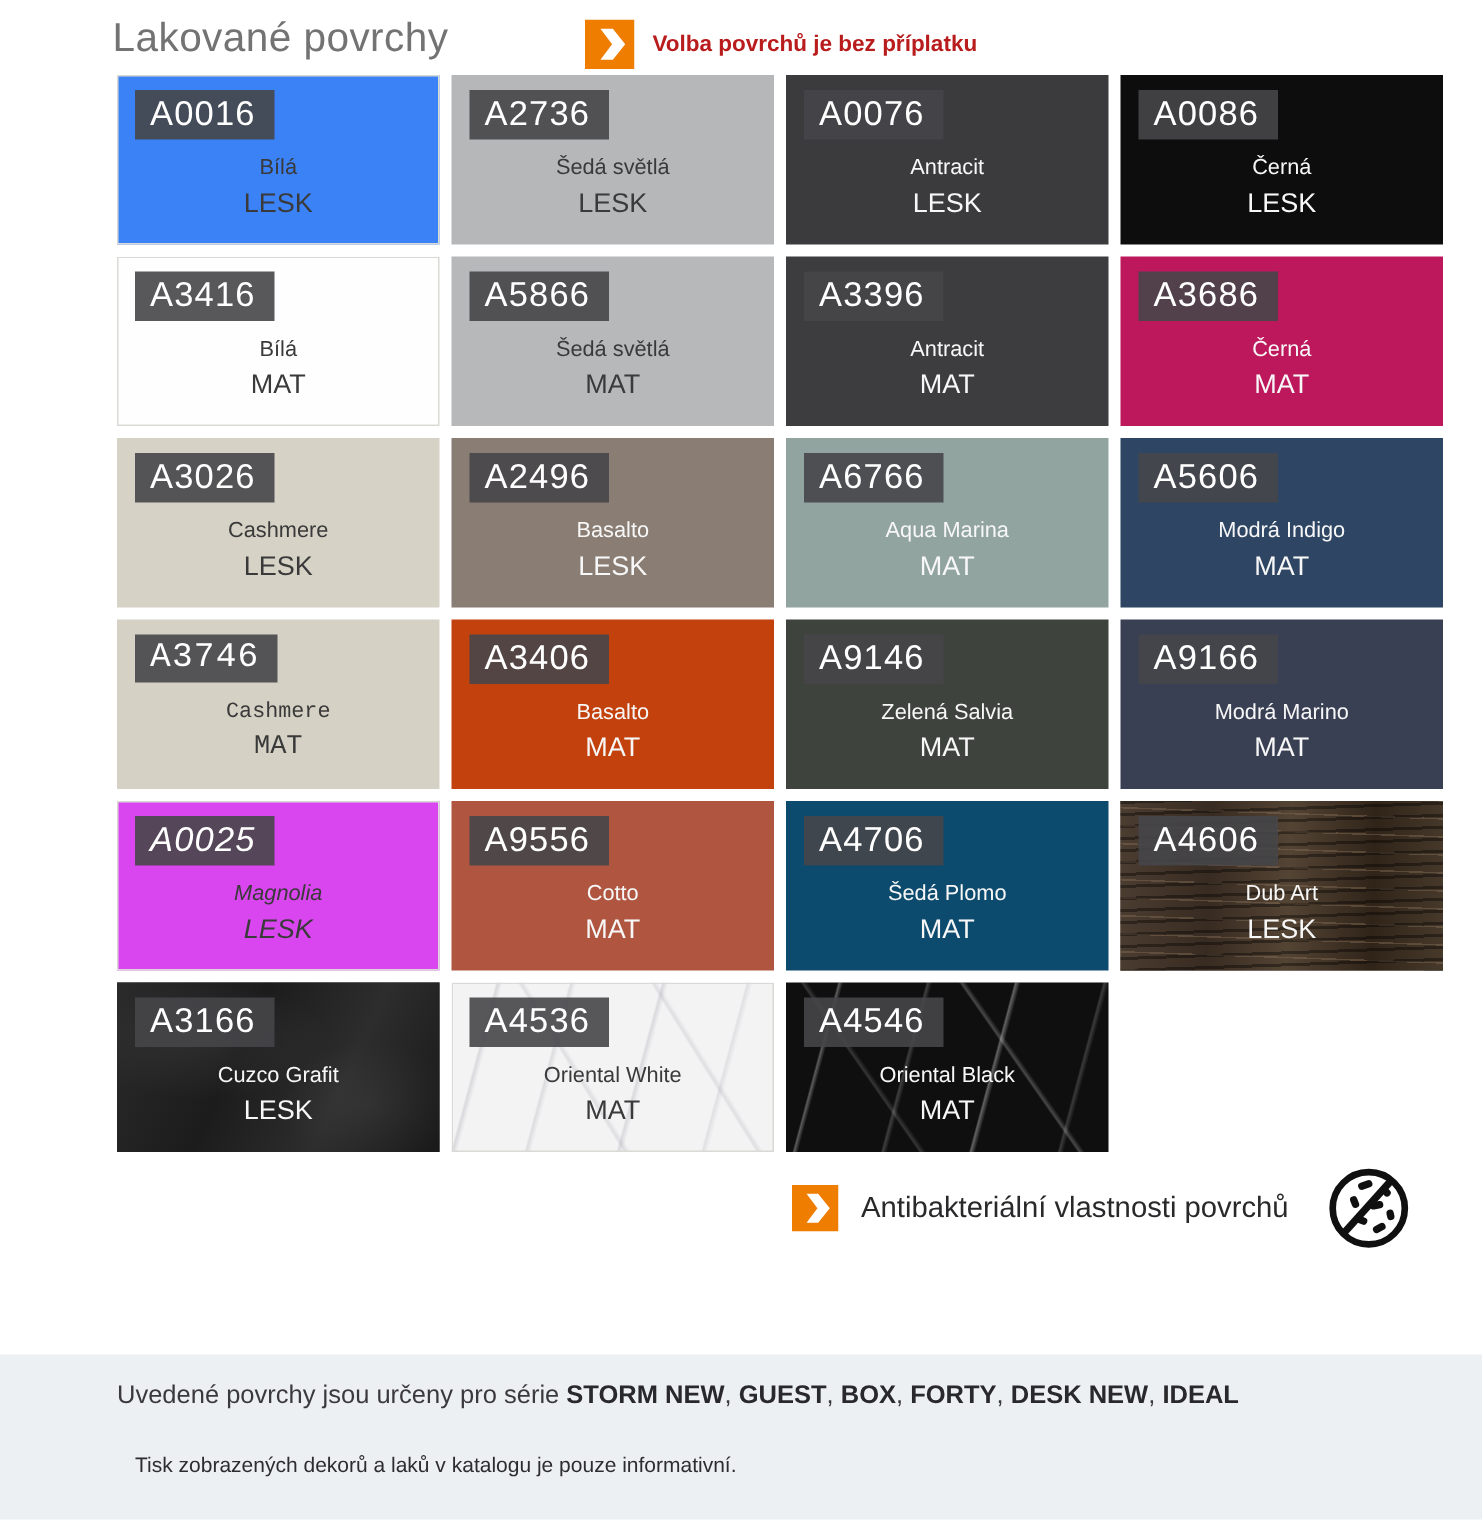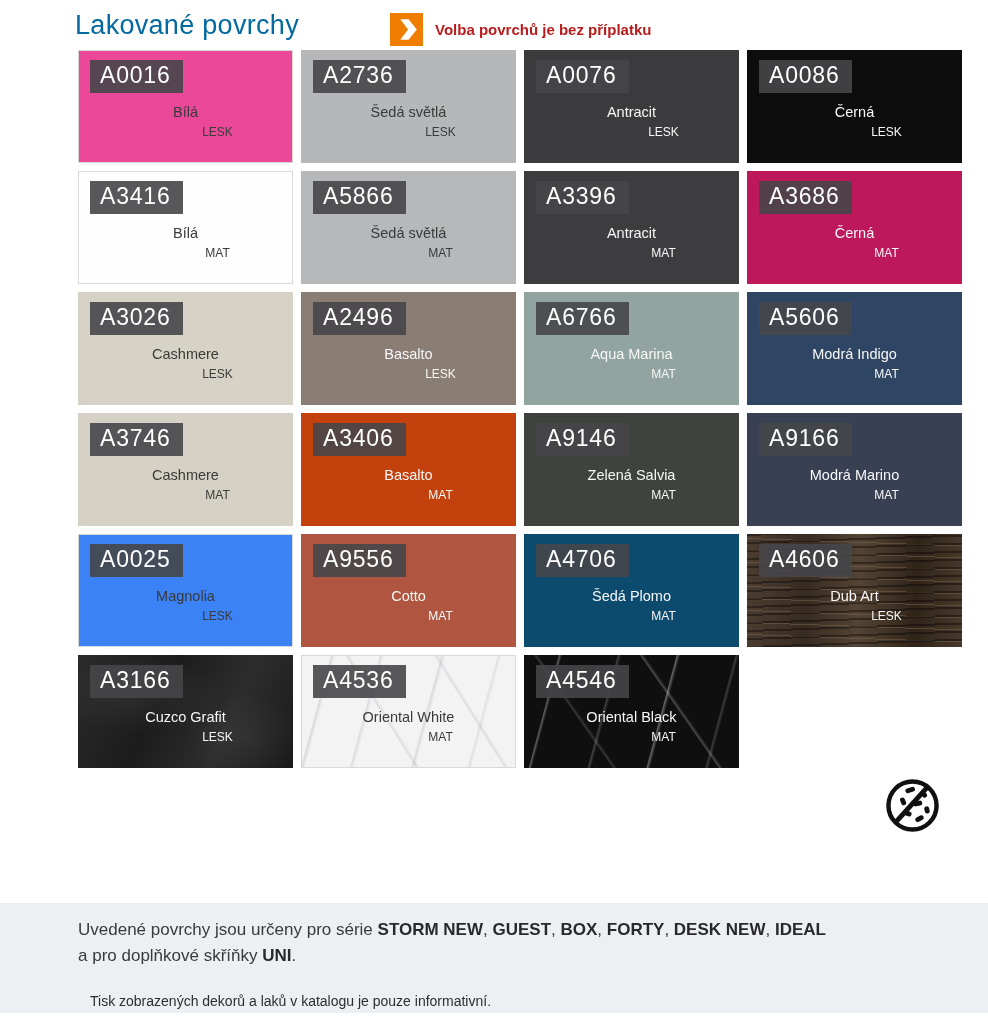--- a/index.html
+++ b/index.html
@@ -1,35 +1,35 @@
 <!DOCTYPE html>
 <html><head>
 <meta charset="utf-8">
 <style>
   * { margin:0; padding:0; box-sizing:border-box; }
   html,body { background:#ffffff; }
   body { font-family:"Liberation Sans", sans-serif; }
   .page { position:relative; width:988px; height:1020px; background:#ffffff; overflow:hidden; }
 
   .page-title { position:absolute; left:75px; top:10px; font-size:27px; font-weight:400;
-    color:#0369a1; letter-spacing:0.3px; }
+    color:#737373; letter-spacing:0.3px; }
 
   .header-note { position:absolute; left:390px; top:13px; display:flex; align-items:center; gap:12px; }
   .arrow-icon { width:33px; height:33px; display:block; flex:0 0 auto; }
   .header-note-label { font-size:15px; font-weight:700; color:#b91c1c; }
 
   .grid { position:absolute; left:78px; top:50px; display:grid;
     grid-template-columns:repeat(4,215px); grid-auto-rows:113px; gap:8px 8px; }
   .swatch { position:relative; }
   .swatch.bordered { box-shadow:inset 0 0 0 1px #d9d9d6; }
   .swatch .code { position:absolute; left:12px; top:10px; display:inline-block;
     background:rgba(70,70,73,0.9); color:#ffffff; font-size:23px; letter-spacing:0.8px;
     padding:2px 12px 4px 10px; }
   .swatch .name { position:absolute; left:0; top:54px; width:100%; text-align:center; font-size:14.5px; }
-  .swatch .finish { position:absolute; left:0; top:75px; width:100%; text-align:center; font-size:12px;margin-left:32px; }
+  .swatch .finish { position:absolute; left:0; top:75px; width:100%; text-align:center; font-size:18px; }
   .swatch .dark { color:#3a3a3a; }
   .swatch .light { color:#f7f7f7; }
 
   
   .tex-wood { background-color:#40332a;
     background-image:
       repeating-linear-gradient(178deg, rgba(0,0,0,0.38) 0 2px, transparent 2px 8px),
       repeating-linear-gradient(2deg, rgba(133,109,86,0.45) 0 1px, transparent 1px 12px),
       linear-gradient(92deg, #4c3d31 0%, #382b21 28%, #544434 52%, #302419 78%, #473a2b 100%); }
   .tex-graphite { background-color:#242425;
@@ -74,21 +74,21 @@
 
   <div class="header-note">
     <svg class="arrow-icon" viewBox="0 0 32 32">
       <rect x="0" y="0" width="32" height="32" fill="#ef7d00"></rect>
       <path d="M10 6 L18 6 L26 16 L18 26 L10 26 L17.5 16 Z" fill="#ffffff"></path>
     </svg>
     <span class="header-note-label">Volba povrchů je bez příplatku</span>
   </div>
 
   <div class="grid">
-      <div class="swatch bordered" style="background: #ec4899;">
+      <div class="swatch bordered" style="background: #3b82f6;">
         <span class="code">A0016</span>
         <span class="name dark">Bílá</span>
         <span class="finish dark">LESK</span>
       </div>
       <div class="swatch" style="background: rgb(181, 183, 185);">
         <span class="code">A2736</span>
         <span class="name dark">Šedá světlá</span>
         <span class="finish dark">LESK</span>
       </div>
       <div class="swatch" style="background: rgb(59, 59, 61);">
@@ -134,41 +134,41 @@
       <div class="swatch" style="background: rgb(145, 164, 159);">
         <span class="code">A6766</span>
         <span class="name light">Aqua Marina</span>
         <span class="finish light">MAT</span>
       </div>
       <div class="swatch" style="background: rgb(46, 69, 99);">
         <span class="code">A5606</span>
         <span class="name light">Modrá Indigo</span>
         <span class="finish light">MAT</span>
       </div>
-      <div class="swatch" style="background: rgb(213, 209, 197);">
+      <div class="swatch" style="background: rgb(213, 209, 197); font-family: Liberation Mono, monospace;">
         <span class="code">A3746</span>
         <span class="name dark">Cashmere</span>
         <span class="finish dark">MAT</span>
       </div>
       <div class="swatch" style="background: #c2410c;">
         <span class="code">A3406</span>
         <span class="name light">Basalto</span>
         <span class="finish light">MAT</span>
       </div>
       <div class="swatch" style="background: rgb(62, 68, 61);">
         <span class="code">A9146</span>
         <span class="name light">Zelená Salvia</span>
         <span class="finish light">MAT</span>
       </div>
       <div class="swatch" style="background: rgb(58, 64, 84);">
         <span class="code">A9166</span>
         <span class="name light">Modrá Marino</span>
         <span class="finish light">MAT</span>
       </div>
-      <div class="swatch bordered" style="background: #3b82f6;">
+      <div class="swatch bordered" style="background: #d946ef; font-style: italic;">
         <span class="code">A0025</span>
         <span class="name dark">Magnolia</span>
         <span class="finish dark">LESK</span>
       </div>
       <div class="swatch" style="background: rgb(176, 86, 64);">
         <span class="code">A9556</span>
         <span class="name light">Cotto</span>
         <span class="finish light">MAT</span>
       </div>
       <div class="swatch" style="background: #0c4a6e;">
@@ -192,37 +192,43 @@
         <span class="finish dark">MAT</span>
       </div>
       <div class="swatch tex-marble-black">
         <span class="code">A4546</span>
         <span class="name light">Oriental Black</span>
         <span class="finish light">MAT</span>
       </div>
     </div>
 
 
+  <div class="antibacterial-header">
+    <svg class="arrow-icon" viewBox="0 0 32 32" style="width:31px;height:31px;">
+      <rect x="0" y="0" width="32" height="32" fill="#ef7d00"></rect>
+      <path d="M10 6 L18 6 L26 16 L18 26 L10 26 L17.5 16 Z" fill="#ffffff"></path>
+    </svg>
+    <span class="antibacterial-heading">Antibakteriální vlastnosti povrchů</span>
+  </div>
 
   <svg class="no-bacteria-icon" viewBox="0 0 64 64">
     <g fill="#101010">
       <rect x="24" y="12" width="11" height="5.5" rx="2.7" transform="rotate(-18 29 15)"></rect>
       <rect x="40" y="16" width="9" height="5.5" rx="2.7" transform="rotate(48 44 19)"></rect>
       <rect x="17" y="24" width="9" height="5.5" rx="2.7" transform="rotate(68 21 27)"></rect>
       <rect x="33" y="27" width="10" height="5.5" rx="2.7" transform="rotate(-12 38 30)"></rect>
       <rect x="44" y="34" width="8" height="5.5" rx="2.7" transform="rotate(78 48 37)"></rect>
       <rect x="22" y="38" width="9" height="5.5" rx="2.7" transform="rotate(22 26 41)"></rect>
       <rect x="35" y="44" width="10" height="5.5" rx="2.7" transform="rotate(-28 40 47)"></rect>
     </g>
     <circle cx="32" cy="32" r="27" fill="none" stroke="#101010" stroke-width="5"></circle>
     <line x1="49" y1="11" x2="13" y2="51" stroke="#101010" stroke-width="5.5"></line>
   </svg>
 
 
   <div class="footer-band">
     <div class="footer-inner">
       <div class="footer-series"><span>Uvedené povrchy jsou určeny pro série </span><b>STORM NEW</b><span>, </span><b>GUEST</b><span>, </span><b>BOX</b><span>, </span><b>FORTY</b><span>, </span><b>DESK NEW</b><span>, </span><b>IDEAL</b></div>
-      <div class="footer-series"><span>a pro doplňkové skříňky </span><b>UNI</b><span>.</span></div>
       <div class="footer-note">Tisk zobrazených dekorů a laků v katalogu je pouze informativní.</div>
     </div>
   </div>
 
 </div>
 
 </body></html>

